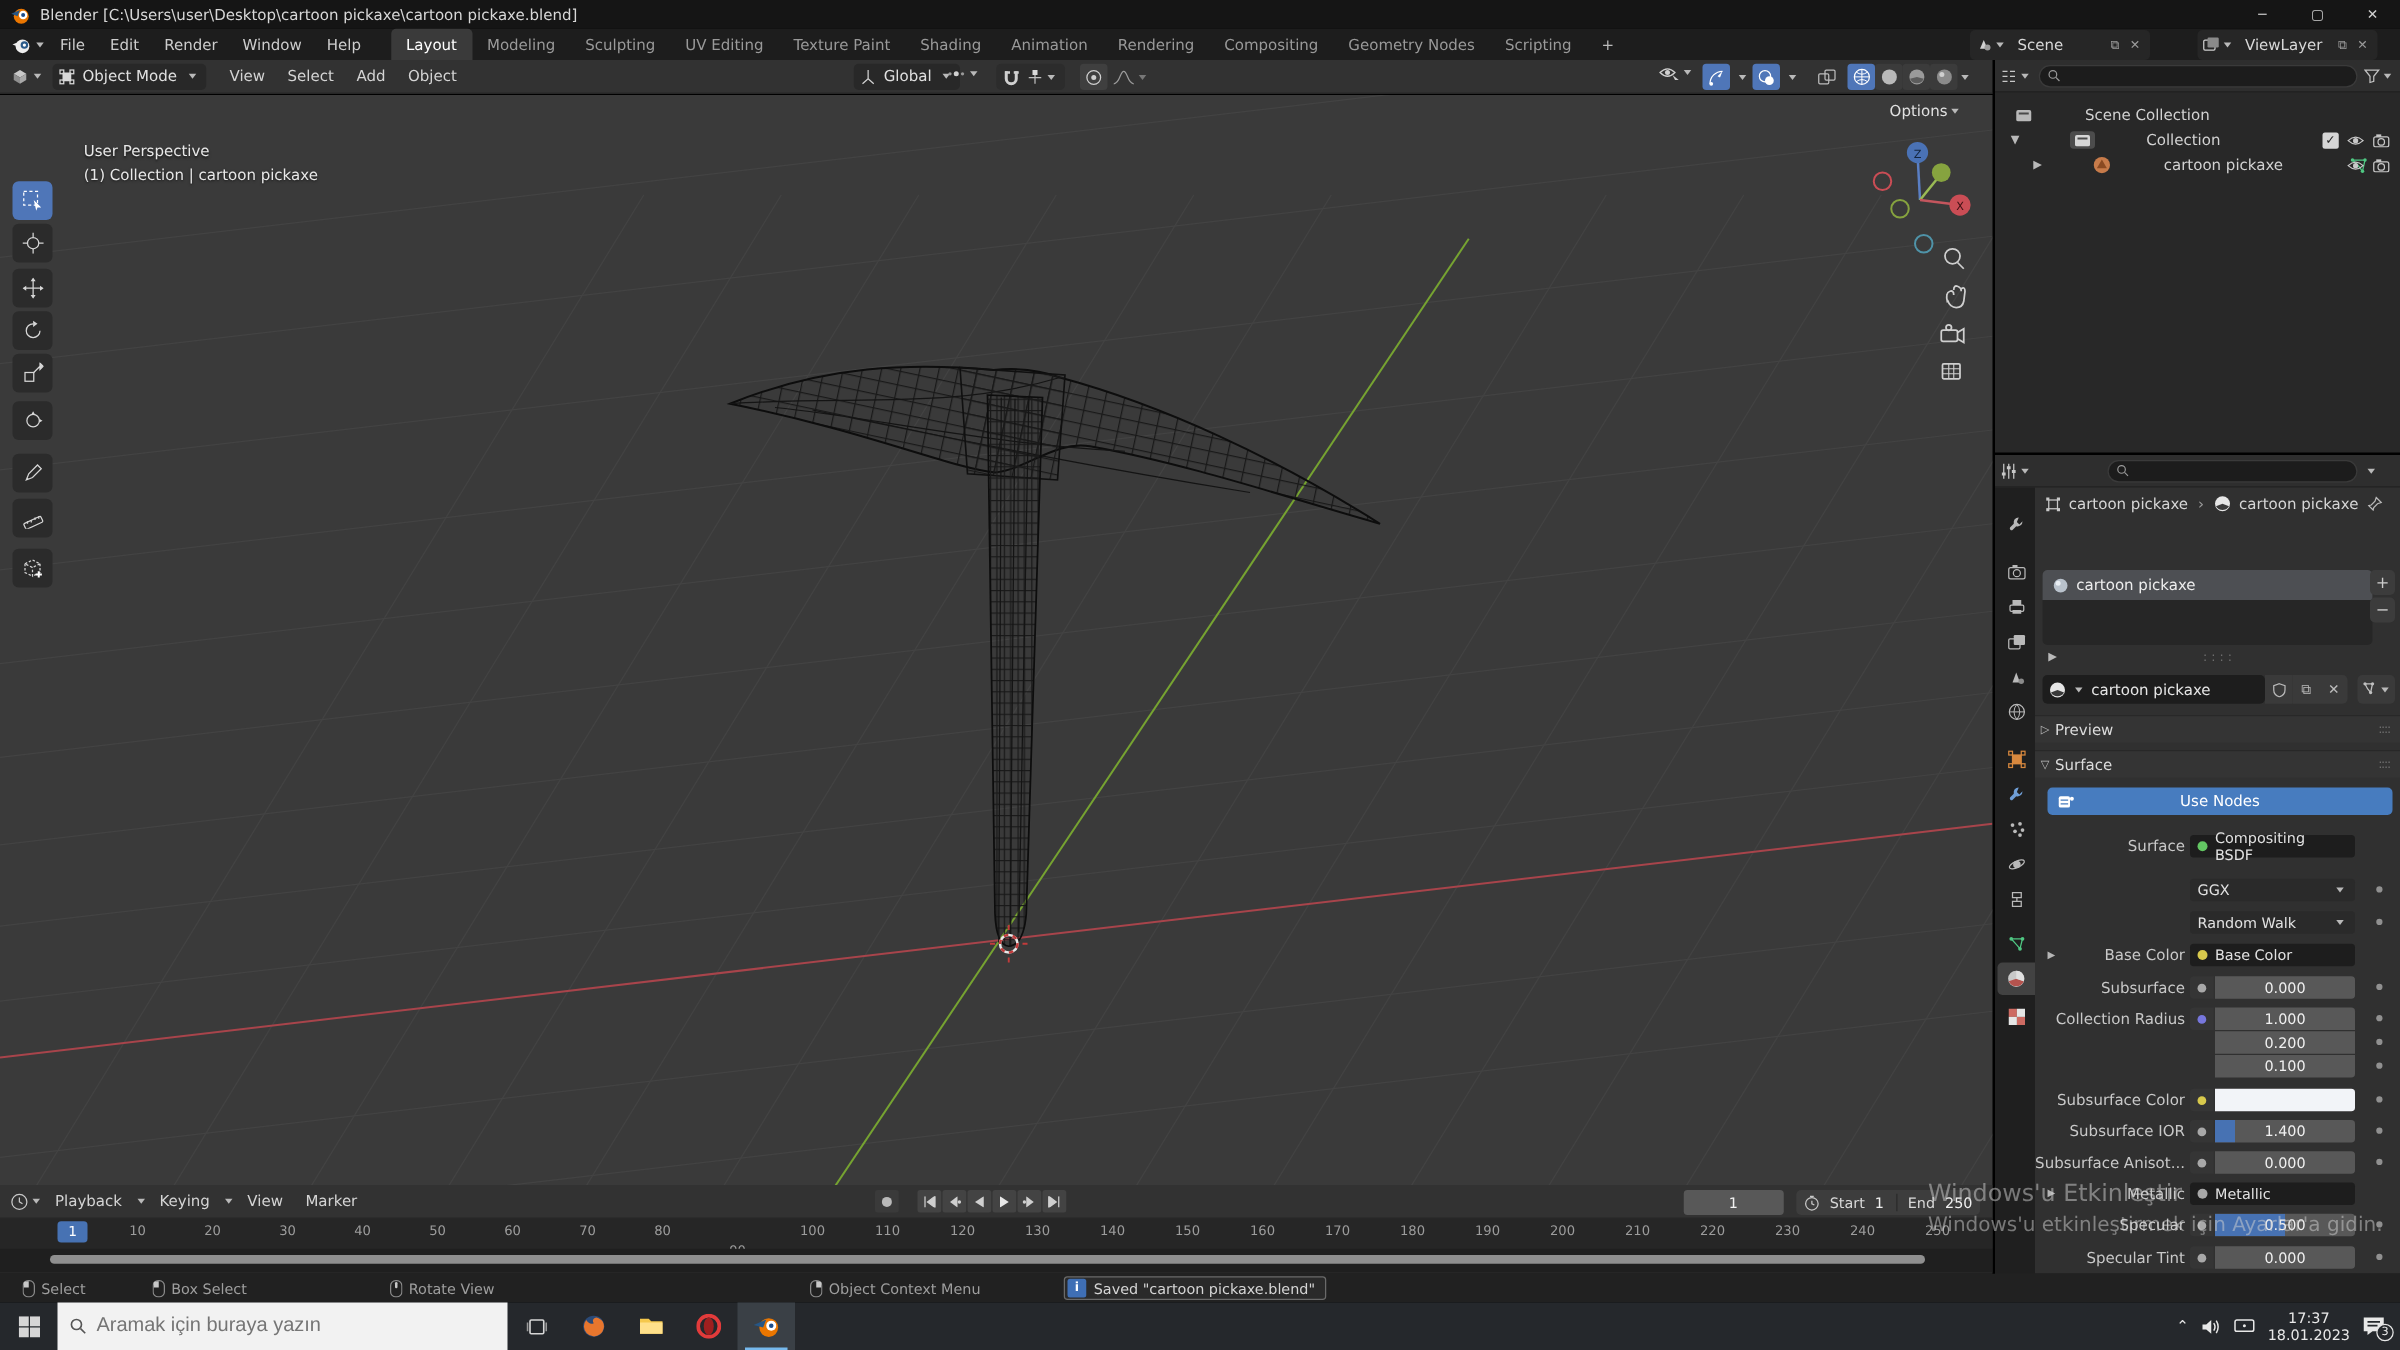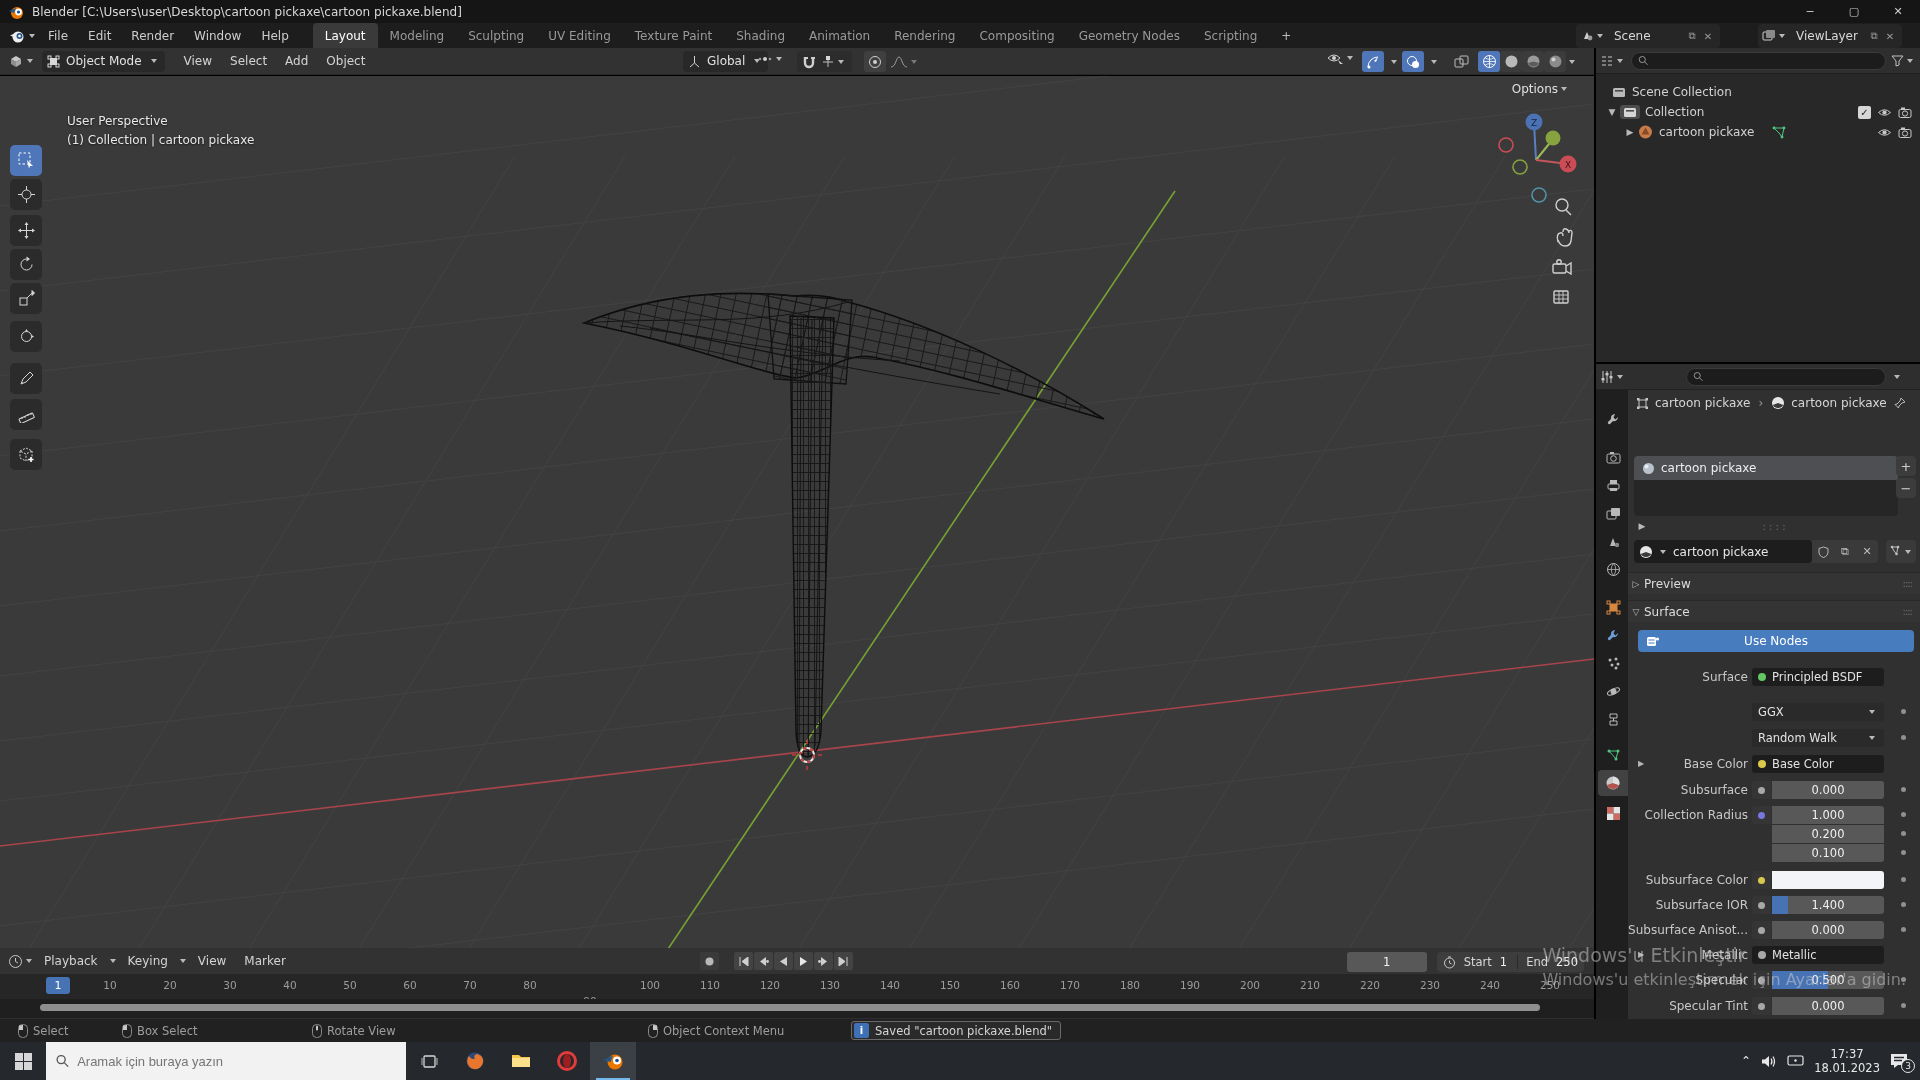--- a/index.html
+++ b/index.html
@@ -51,21 +51,21 @@
     display:flex; align-items:center; justify-content:center; }
   .tool.active { background:#4f76b8; }
 
   
   #outliner { left:1596px; top:48px; width:324px; height:314px; background:#282828; }
   #outliner-header { height:26px; background:#2e2e2e; display:flex; align-items:center; padding:0 4px;
     border-bottom:1px solid #1f1f1f; }
   .searchbox { background:#1c1c1c; border:1px solid #3a3a3a; border-radius:10px; height:18px; flex:1;
     margin:0 5px; display:flex; align-items:center; color:#888; padding:0 6px; font-size:11px; }
   .searchbox input { background:transparent; border:none; outline:none; color:#ccc; width:100%; font-size:11px; }
-  .out-row { display:flex; align-items:center; height:20px; color:#d2d2d2; font-size:12px; position:relative; }
+  .out-row { display:flex; align-items:center; height:20px; color:#d2d2d2; font-size:12px; position:relative;gap:36px; }
   .out-right { position:absolute; right:8px; display:flex; gap:6px; align-items:center; }
   .chk { width:13px; height:13px; background:#d6d6d6; border-radius:2px; color:#1d1d1d; font-size:10px;
     display:flex; align-items:center; justify-content:center; font-weight:bold; }
 
   
   #props { left:1596px; top:364px; width:324px; height:655px; background:#303030; }
   #props-header { height:26px; background:#2e2e2e; display:flex; align-items:center; padding:0 4px; border-bottom:1px solid #222; }
   #prop-tabs { position:absolute; left:0; top:26px; width:32px; bottom:0; background:#1f1f1f; }
   .ptab { position:absolute; left:2px; width:30px; height:26px; display:flex; align-items:center; justify-content:center; border-radius:4px 0 0 4px; }
   .ptab.active { background:#424242; }
@@ -123,21 +123,21 @@
   #saved-box { position:absolute; left:851px; top:2px; height:19px; border:1px solid #6a6a6a; background:#2a2a2a;
     border-radius:3px; display:flex; align-items:center; padding-right:8px; color:#d5d5d5; }
   #saved-box .info { width:15px; height:15px; background:#3f6fb5; color:#fff; border-radius:2px; font-size:10px;
     display:flex; align-items:center; justify-content:center; margin:0 6px 0 2px; font-weight:bold; }
   #stats { position:absolute; right:6px; top:0; height:23px; display:flex; align-items:center; color:#9e9e9e; }
 
   
   #taskbar { left:0; top:1042px; width:1920px; height:38px; background:#25282c; display:flex; align-items:stretch; }
   #start-btn { width:46px; display:flex; align-items:center; justify-content:center; }
   #tb-search { width:360px; background:#f2f2f2; display:flex; align-items:center; padding:0 10px; gap:8px; }
-  #tb-search input { border:none; outline:none; background:transparent; font-size:13px; color:#444; width:100%; }
+  #tb-search input { border:none; outline:none; background:transparent; font-size:16px; color:#444; width:100%; }
   .tb-app { width:46px; display:flex; align-items:center; justify-content:center; position:relative; }
   .tb-app.active { background:#3a4046; }
   .tb-app.active::after { content:""; position:absolute; left:6px; right:6px; bottom:0; height:2px; background:#76b9ed; }
   #tb-right { position:absolute; right:0; top:1042px; height:38px; display:flex; align-items:center; gap:10px; padding-right:12px; color:#e8e8e8; }
   #clock { text-align:center; font-size:11.5px; line-height:14px; }
   #notif { position:relative; }
   #notif .badge { position:absolute; right:-7px; bottom:-4px; width:14px; height:14px; border:1px solid #e8e8e8;
     border-radius:50%; font-size:9px; display:flex; align-items:center; justify-content:center; background:#25282c; }
 
   
@@ -766,21 +766,21 @@
           <path d="M2.5 5 H8.5 M2.5 8 H8.5" stroke="#477cbf"></path>
           <circle cx="11.5" cy="4" r="1.6" fill="#fff"></circle>
         </svg>
       <span>Use Nodes</span>
     </div>
 
     <div class="prow" style="top:277px">
       <span class="plabel">Surface</span>
       <div class="reffield">
         <span class="dot" style="background:#63c763"></span>
-        <span>Principled BSDF</span>
+        <span>Compositing BSDF</span>
       </div>
     </div>
     <div class="prow" style="top:312px">
       <div class="ddfield">
         <span>GGX</span>
         <span class="caret" style="margin-left:auto"></span>
       </div>
         <span class="adot"></span>
     </div>
     <div class="prow" style="top:338px">

